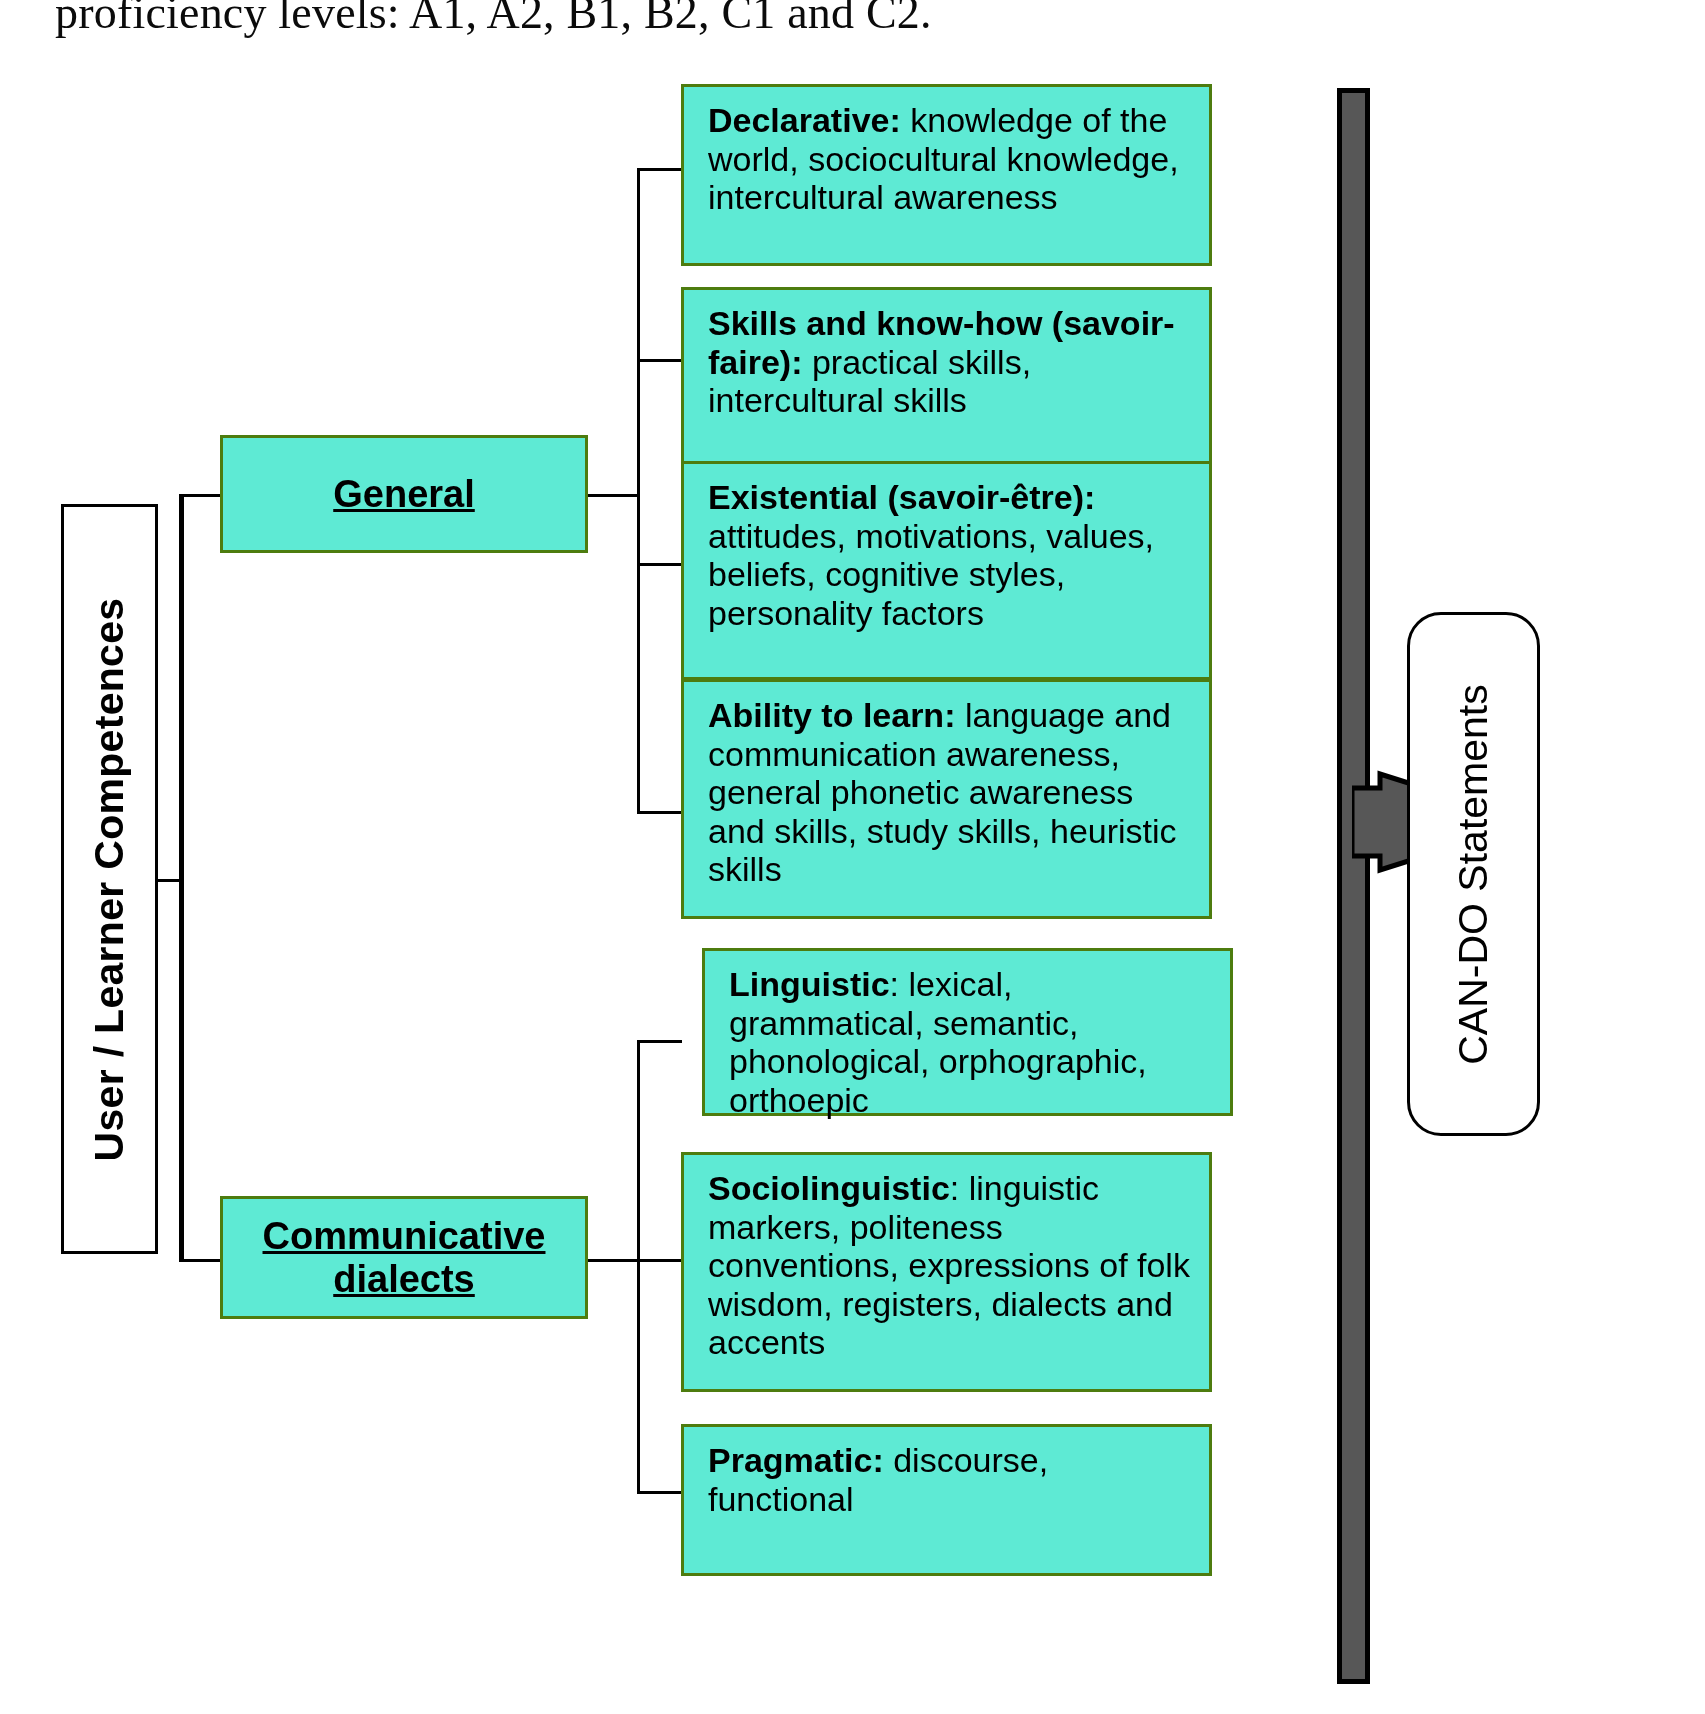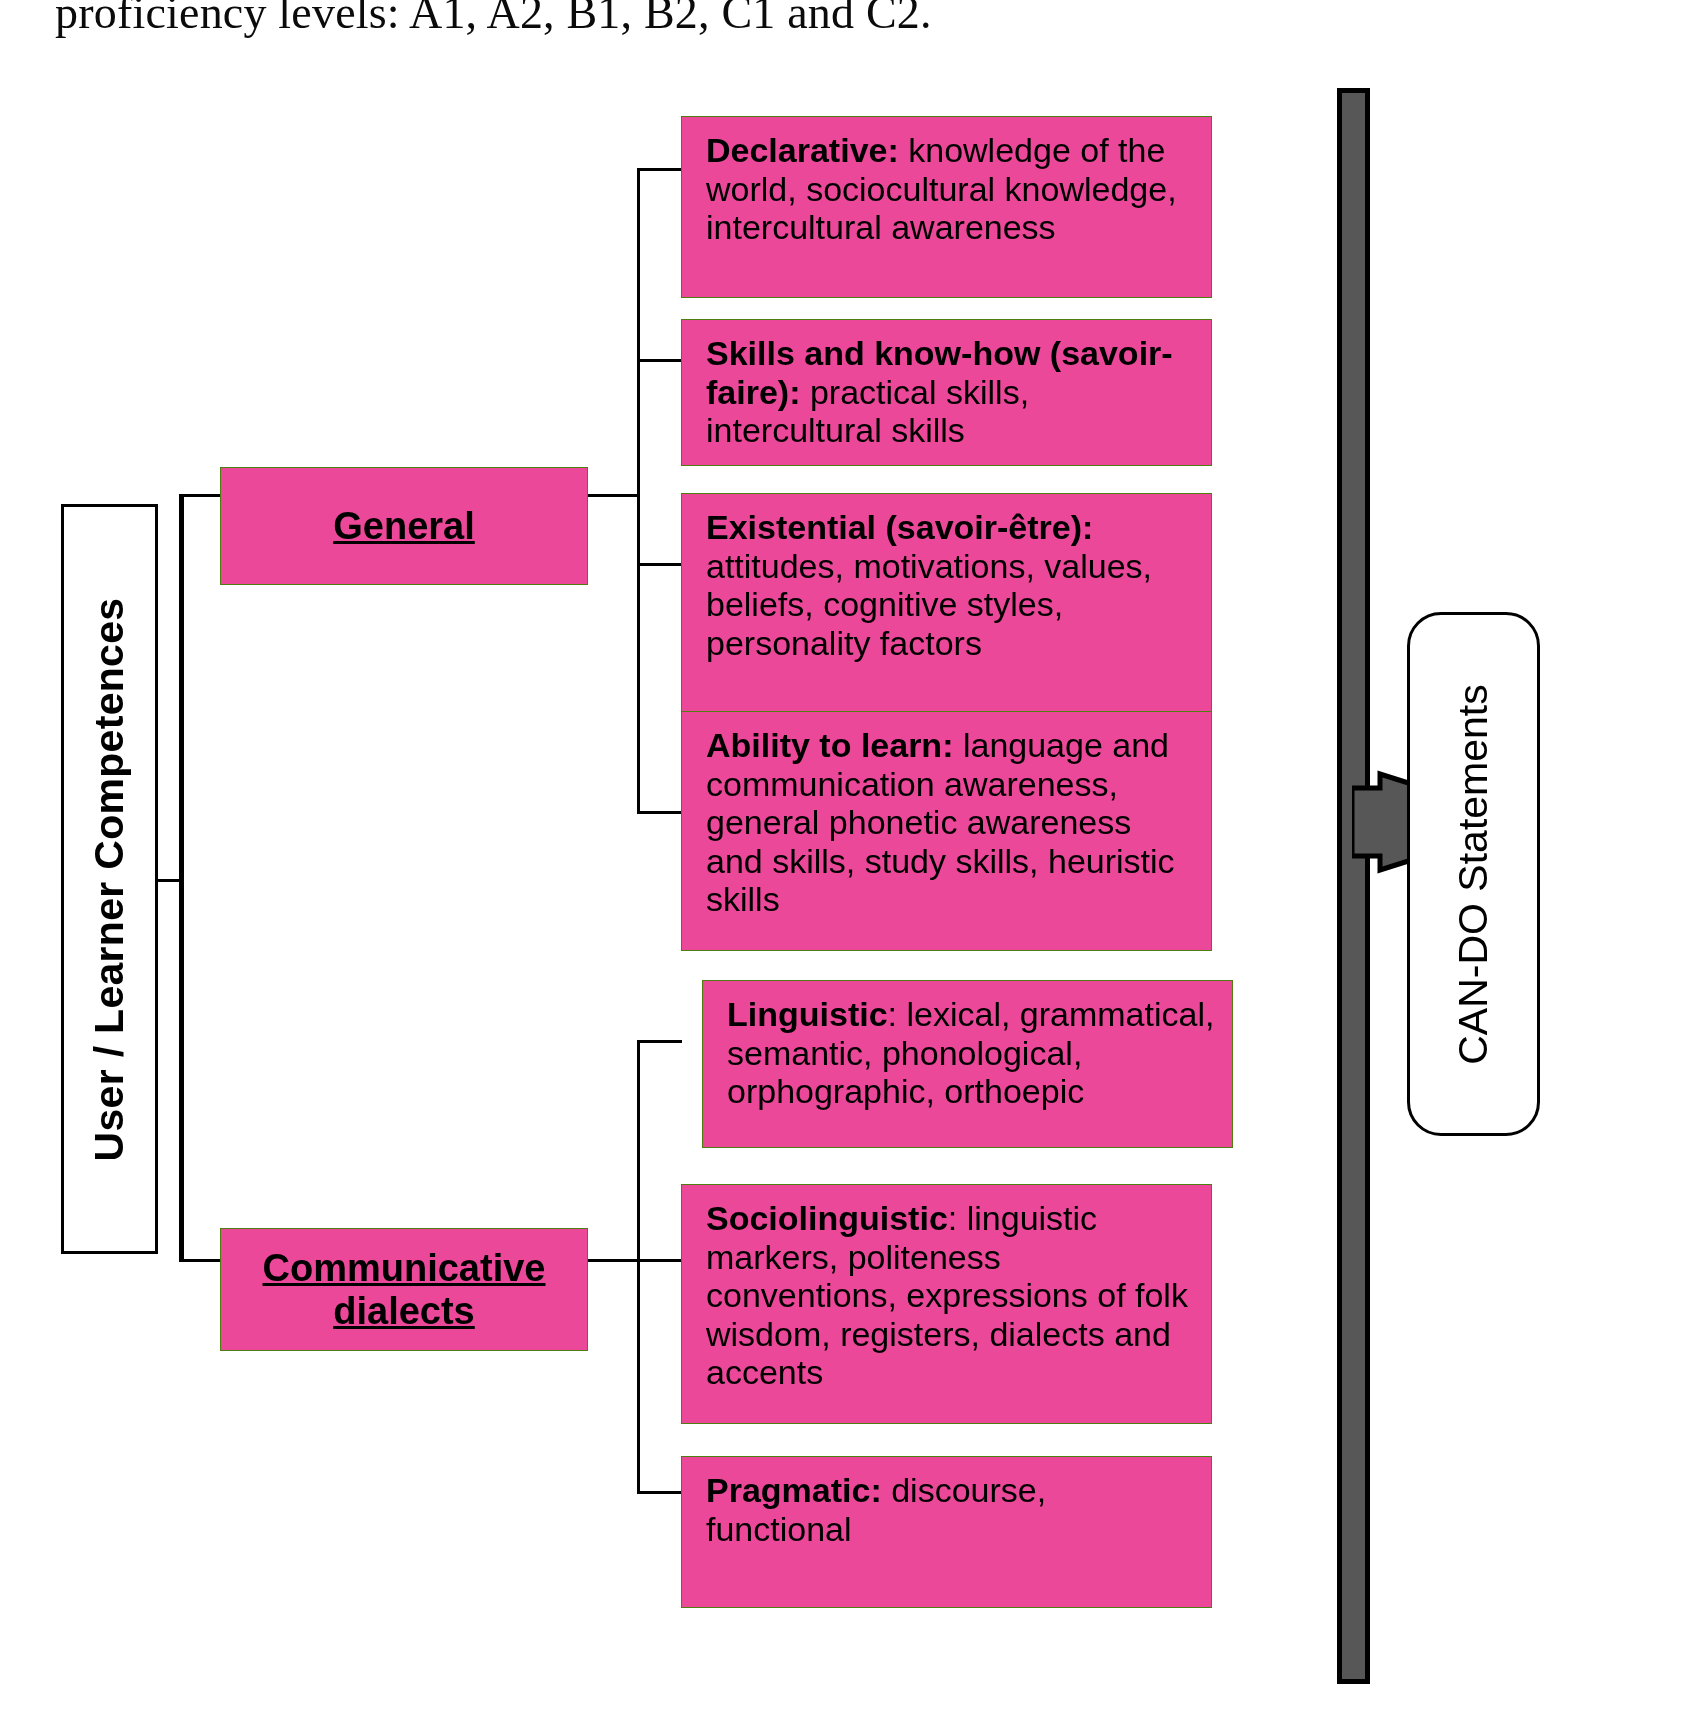--- a/index.html
+++ b/index.html
@@ -32,23 +32,22 @@
     font-size: 46px;
     color: #0b0b0b;
     white-space: nowrap;
     letter-spacing: 0.2px;
   }
 
   
   .box {
     position: absolute;
     box-sizing: border-box;
-    background: #ec4899;
-    border: 1px solid #4d7c0f;
-    margin-top: 32px;
+    background: #5eead4;
+    border: 3px solid #4d7c0f;
   }
 
   .leaf {
     padding: 14px 16px 10px 24px;
     font-size: 34px;
     line-height: 1.135;
     color: #000000;
   }
   .leaf b { font-weight: bold; }
 
@@ -159,21 +158,21 @@
   </div>
 
   <div class="box node" style="left:220px; top:1196px; width:368px; height:123px; padding:0 10px;">
     <span>Communicative dialects</span>
   </div>
 
   <div class="box leaf" style="left:681px; top:84px; width:531px; height:182px;">
     <b>Declarative:</b><span> knowledge of the world, sociocultural knowledge, intercultural awareness</span>
   </div>
 
-  <div class="box leaf" style="left:681px; top:287px; width:531px; height:147px;">
+  <div class="box leaf" style="left:681px; top:287px; width:531px; height:177px;">
     <b>Skills and know-how (savoir-faire):</b><span> practical skills, intercultural skills</span>
   </div>
 
   <div class="box leaf" style="left:681px; top:461px; width:531px; height:219px;">
     <b>Existential (savoir-être):</b><span> attitudes, motivations, values, beliefs, cognitive styles, personality factors</span>
   </div>
 
   <div class="box leaf" style="left:681px; top:679px; width:531px; height:240px;">
     <b>Ability to learn:</b><span> language and communication awareness, general phonetic awareness and skills, study skills, heuristic skills</span>
   </div>

